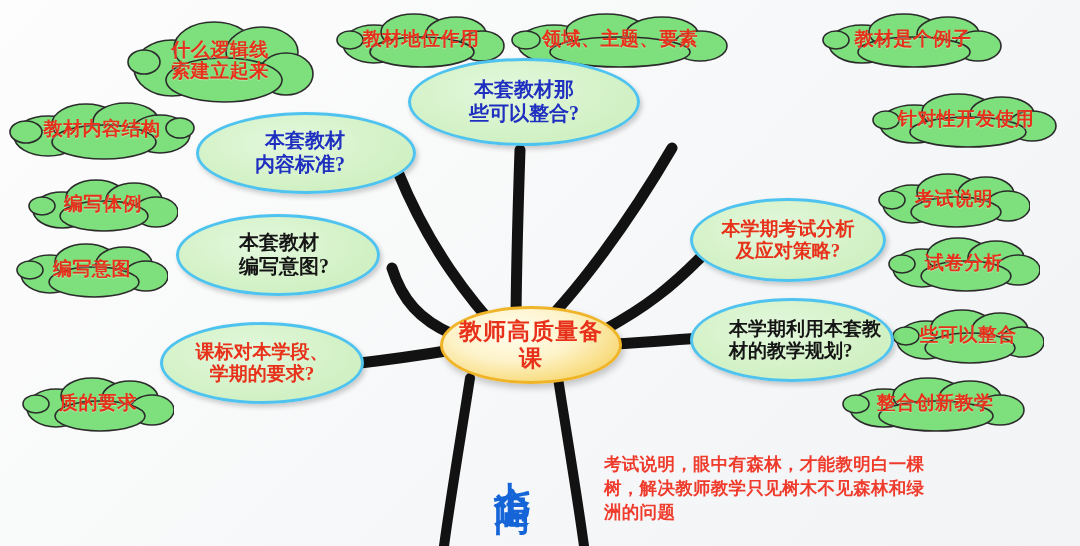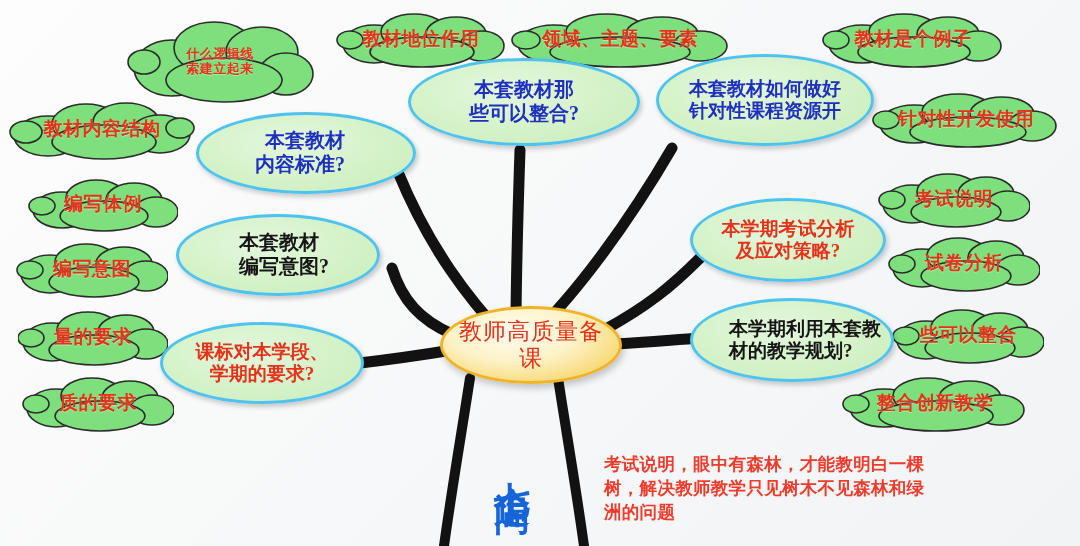--- a/index.html
+++ b/index.html
@@ -66,21 +66,21 @@
   #center-node {
     position: absolute;
     z-index: 5;
     display: flex; align-items: center; justify-content: center;
     text-align: center;
     border-radius: 50%;
     background: radial-gradient(ellipse at 40% 32%, #fffdf0 0%, #fdf3c9 42%, #f8d976 78%, #f2c74b 100%);
     border: 3px solid #f0b429;
     box-shadow: 2px 4px 7px rgba(0,0,0,0.22);
     color: #e8311a;
-    font-weight: normal;
+    font-weight: bold;
     font-size: 23px;
     line-height: 1.16;
     letter-spacing: 1px;
   }
 
   
   #trunk-text {
     position: absolute;
     z-index: 4;
     writing-mode: vertical-rl;
@@ -170,49 +170,36 @@
         <ellipse cx="70" cy="22" rx="31" ry="18"></ellipse>
         <ellipse cx="108" cy="24" rx="28" ry="17"></ellipse>
         <ellipse cx="130" cy="36" rx="22" ry="15"></ellipse>
         <ellipse cx="78" cy="42" rx="45" ry="15"></ellipse>
         <ellipse cx="14" cy="30" rx="13" ry="9"></ellipse>
       </g>
     </svg>
     <span class="cloud-label">编写意图</span>
   </div>
 
-  <div class="cloud" style="left:18px; top:308px; width:150px; height:58px; font-size:19px;">
-    <svg class="cloud-shape" viewBox="0 0 150 58" preserveAspectRatio="none">
-      <g fill="#7de07d" stroke="#2b2b2b" stroke-width="1.6">
-        <ellipse cx="34" cy="34" rx="29" ry="19"></ellipse>
-        <ellipse cx="70" cy="22" rx="31" ry="18"></ellipse>
-        <ellipse cx="108" cy="24" rx="28" ry="17"></ellipse>
-        <ellipse cx="128" cy="36" rx="22" ry="15"></ellipse>
-        <ellipse cx="76" cy="42" rx="45" ry="15"></ellipse>
-        <ellipse cx="13" cy="30" rx="13" ry="9"></ellipse>
-      </g>
-    </svg>
-    <span class="cloud-label">量的要求</span>
-  </div>
 
   <div class="cloud" style="left:22px; top:374px; width:152px; height:58px; font-size:19px;text-align:right;">
     <svg class="cloud-shape" viewBox="0 0 152 58" preserveAspectRatio="none">
       <g fill="#7de07d" stroke="#2b2b2b" stroke-width="1.6">
         <ellipse cx="34" cy="34" rx="29" ry="19"></ellipse>
         <ellipse cx="70" cy="22" rx="31" ry="18"></ellipse>
         <ellipse cx="108" cy="24" rx="28" ry="17"></ellipse>
         <ellipse cx="130" cy="36" rx="22" ry="15"></ellipse>
         <ellipse cx="78" cy="42" rx="45" ry="15"></ellipse>
         <ellipse cx="14" cy="30" rx="13" ry="9"></ellipse>
       </g>
     </svg>
     <span class="cloud-label">质的要求</span>
   </div>
 
-  <div class="cloud" style="left:124px; top:18px; width:192px; height:88px; font-size:13px;">
+  <div class="cloud" style="left:124px; top:18px; width:192px; height:88px; font-size:19px;font-family:Liberation Mono, monospace;">
     <svg class="cloud-shape" viewBox="0 0 192 88" preserveAspectRatio="none">
       <g fill="#7de07d" stroke="#2b2b2b" stroke-width="1.6">
         <ellipse cx="48" cy="50" rx="38" ry="28"></ellipse>
         <ellipse cx="90" cy="30" rx="40" ry="26"></ellipse>
         <ellipse cx="138" cy="34" rx="36" ry="25"></ellipse>
         <ellipse cx="162" cy="56" rx="27" ry="21"></ellipse>
         <ellipse cx="100" cy="62" rx="58" ry="22"></ellipse>
         <ellipse cx="20" cy="44" rx="16" ry="12"></ellipse>
       </g>
     </svg>
@@ -335,24 +322,20 @@
   <div class="ell blue" style="left:196px; top:112px; width:220px; height:82px; font-size:20px;">
     <span class="ell-label" style="white-space:pre-line; text-align:right; padding-right:22px;">本套教材
 内容标准?</span>
   </div>
 
   <div class="ell blue" style="left:408px; top:58px; width:232px; height:88px; font-size:20px;">
     <span class="ell-label" style="white-space:pre-line; text-align:center;">本套教材那
 些可以整合?</span>
   </div>
 
-  <div class="ell blue" style="left:656px; top:54px; width:218px; height:92px; font-size:19px;">
-    <span class="ell-label" style="white-space:pre-line; text-align:center;">本套教材如何做好
-针对性课程资源开</span>
-  </div>
 
   <div class="ell red" style="left:690px; top:198px; width:196px; height:84px; font-size:19px;">
     <span class="ell-label" style="white-space:pre-line; text-align:center;">本学期考试分析
 及应对策略?</span>
   </div>
 
   <div class="ell black" style="left:690px; top:298px; width:204px; height:84px; font-size:19px;justify-content:flex-end;">
     <span class="ell-label" style="white-space:pre-line; text-align:left; padding-left:14px;">本学期利用本套教
 材的教学规划?</span>
   </div>

